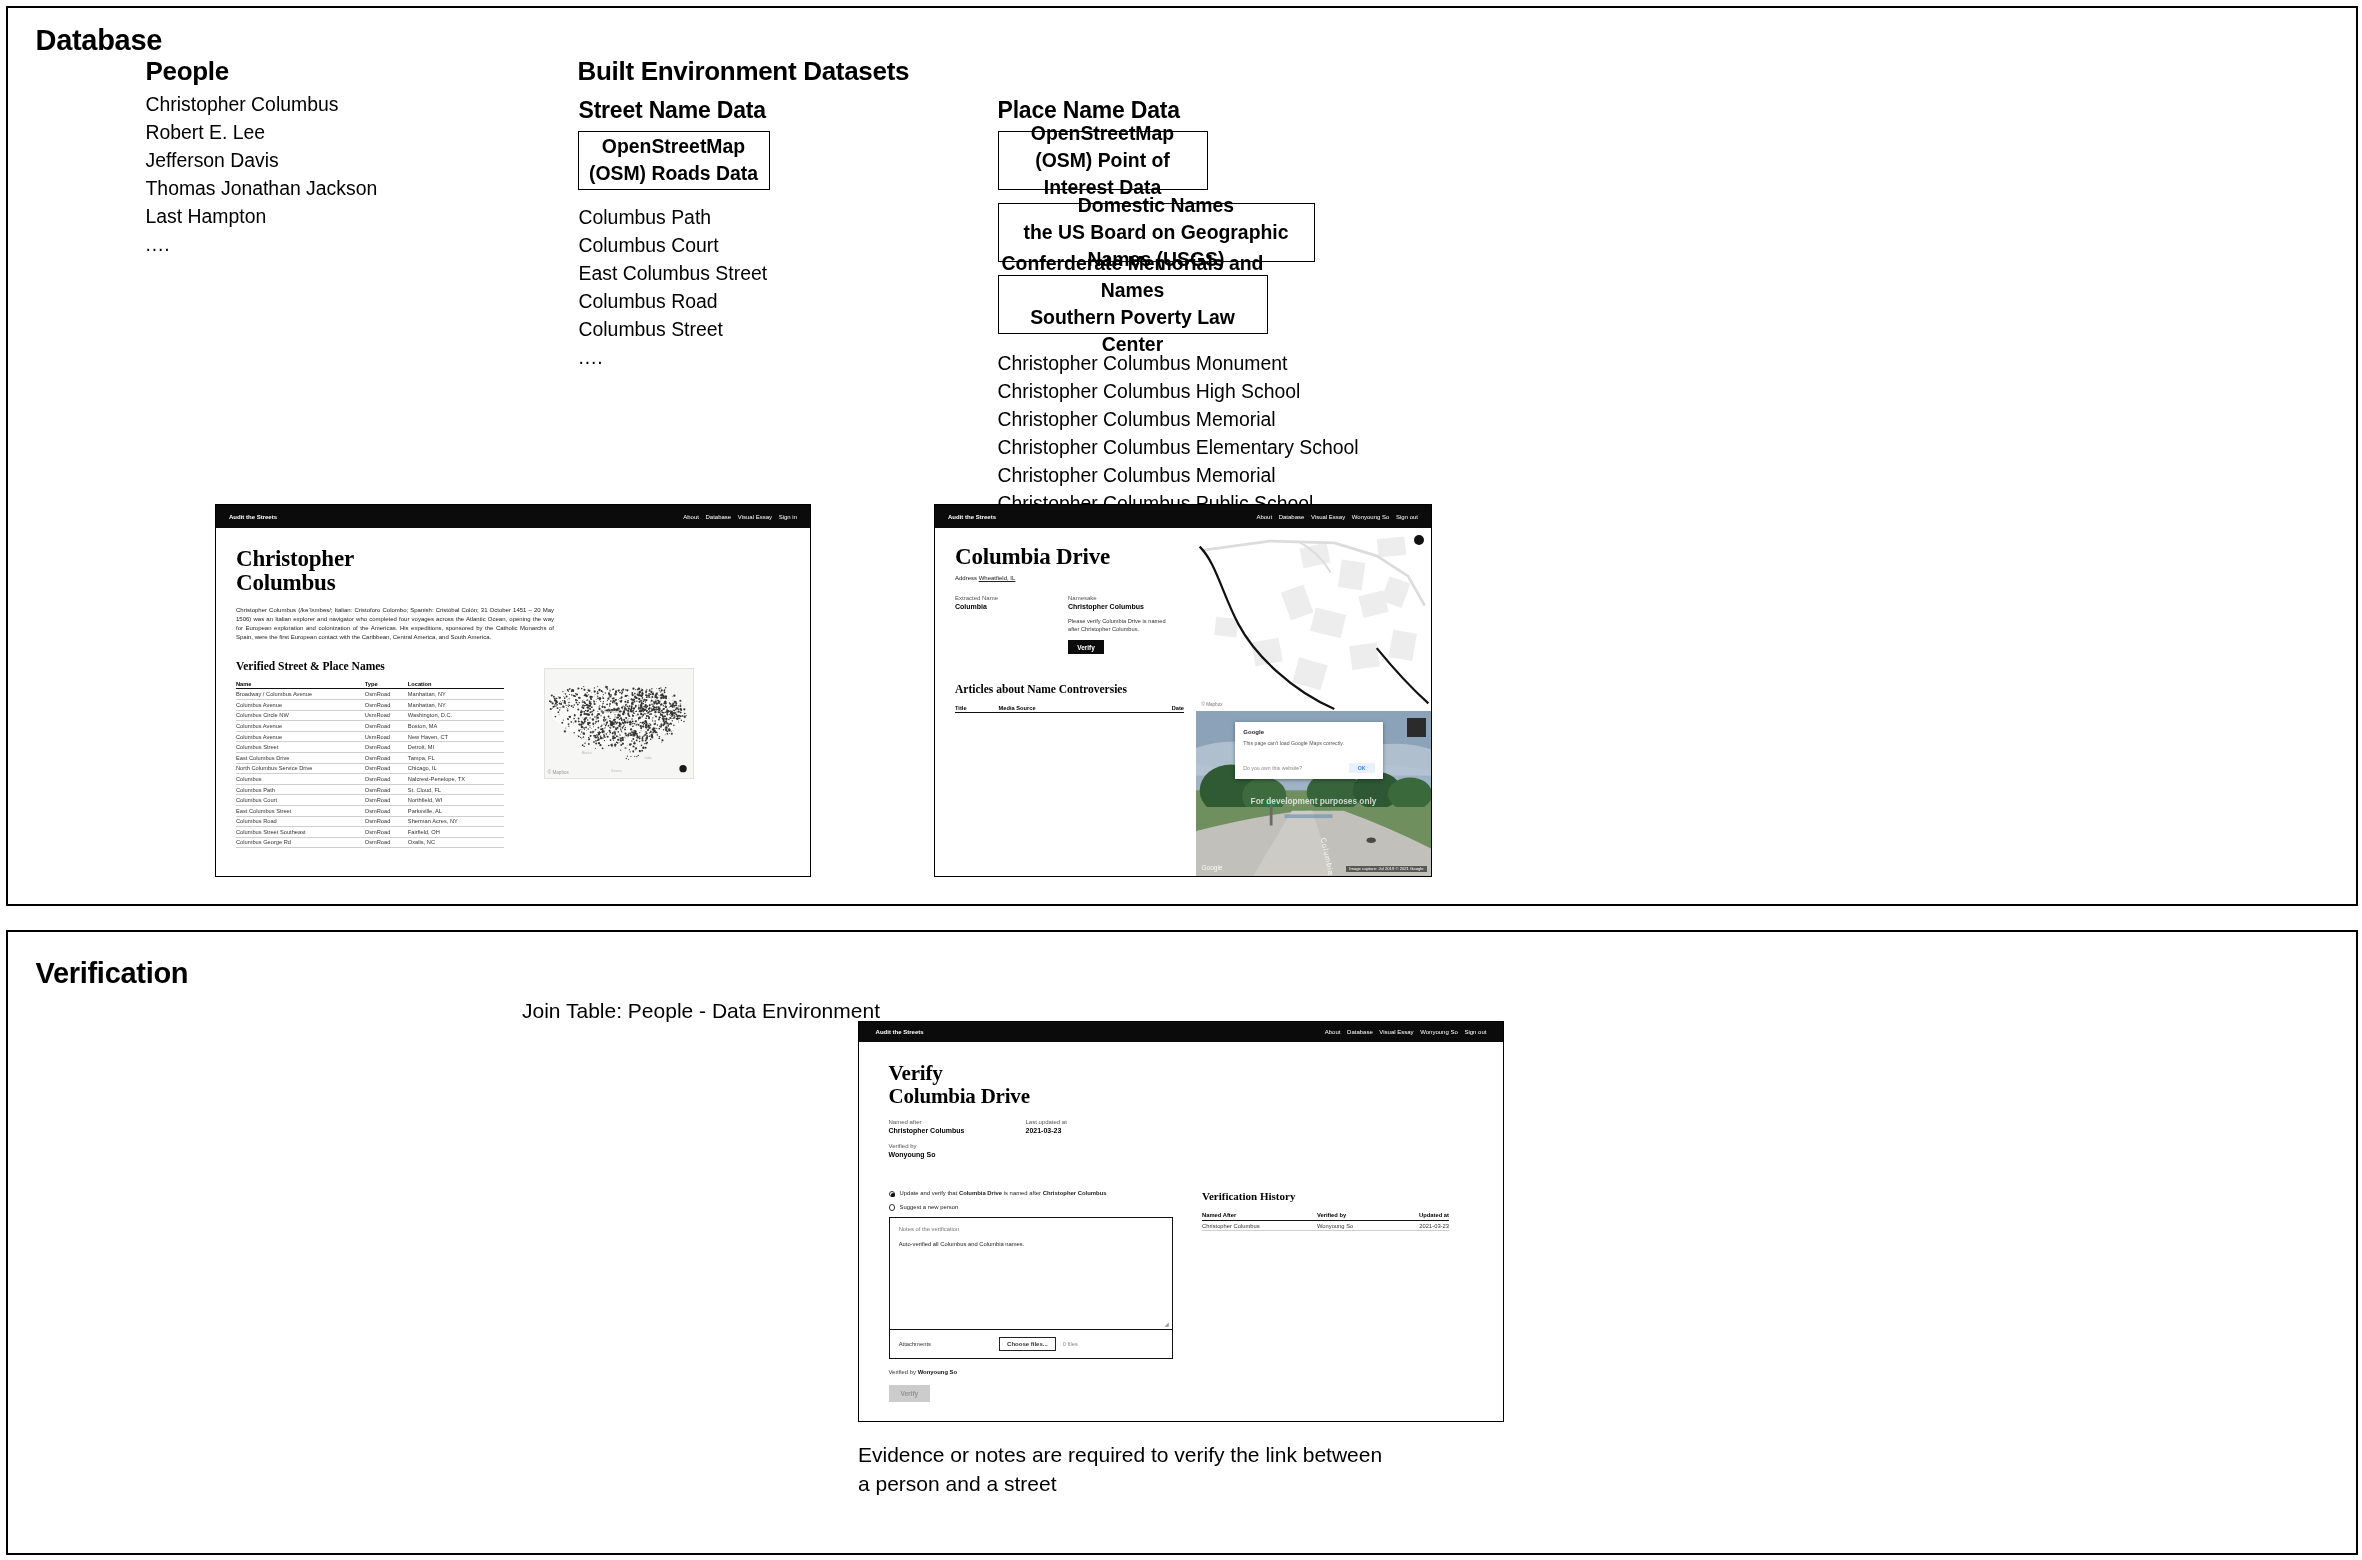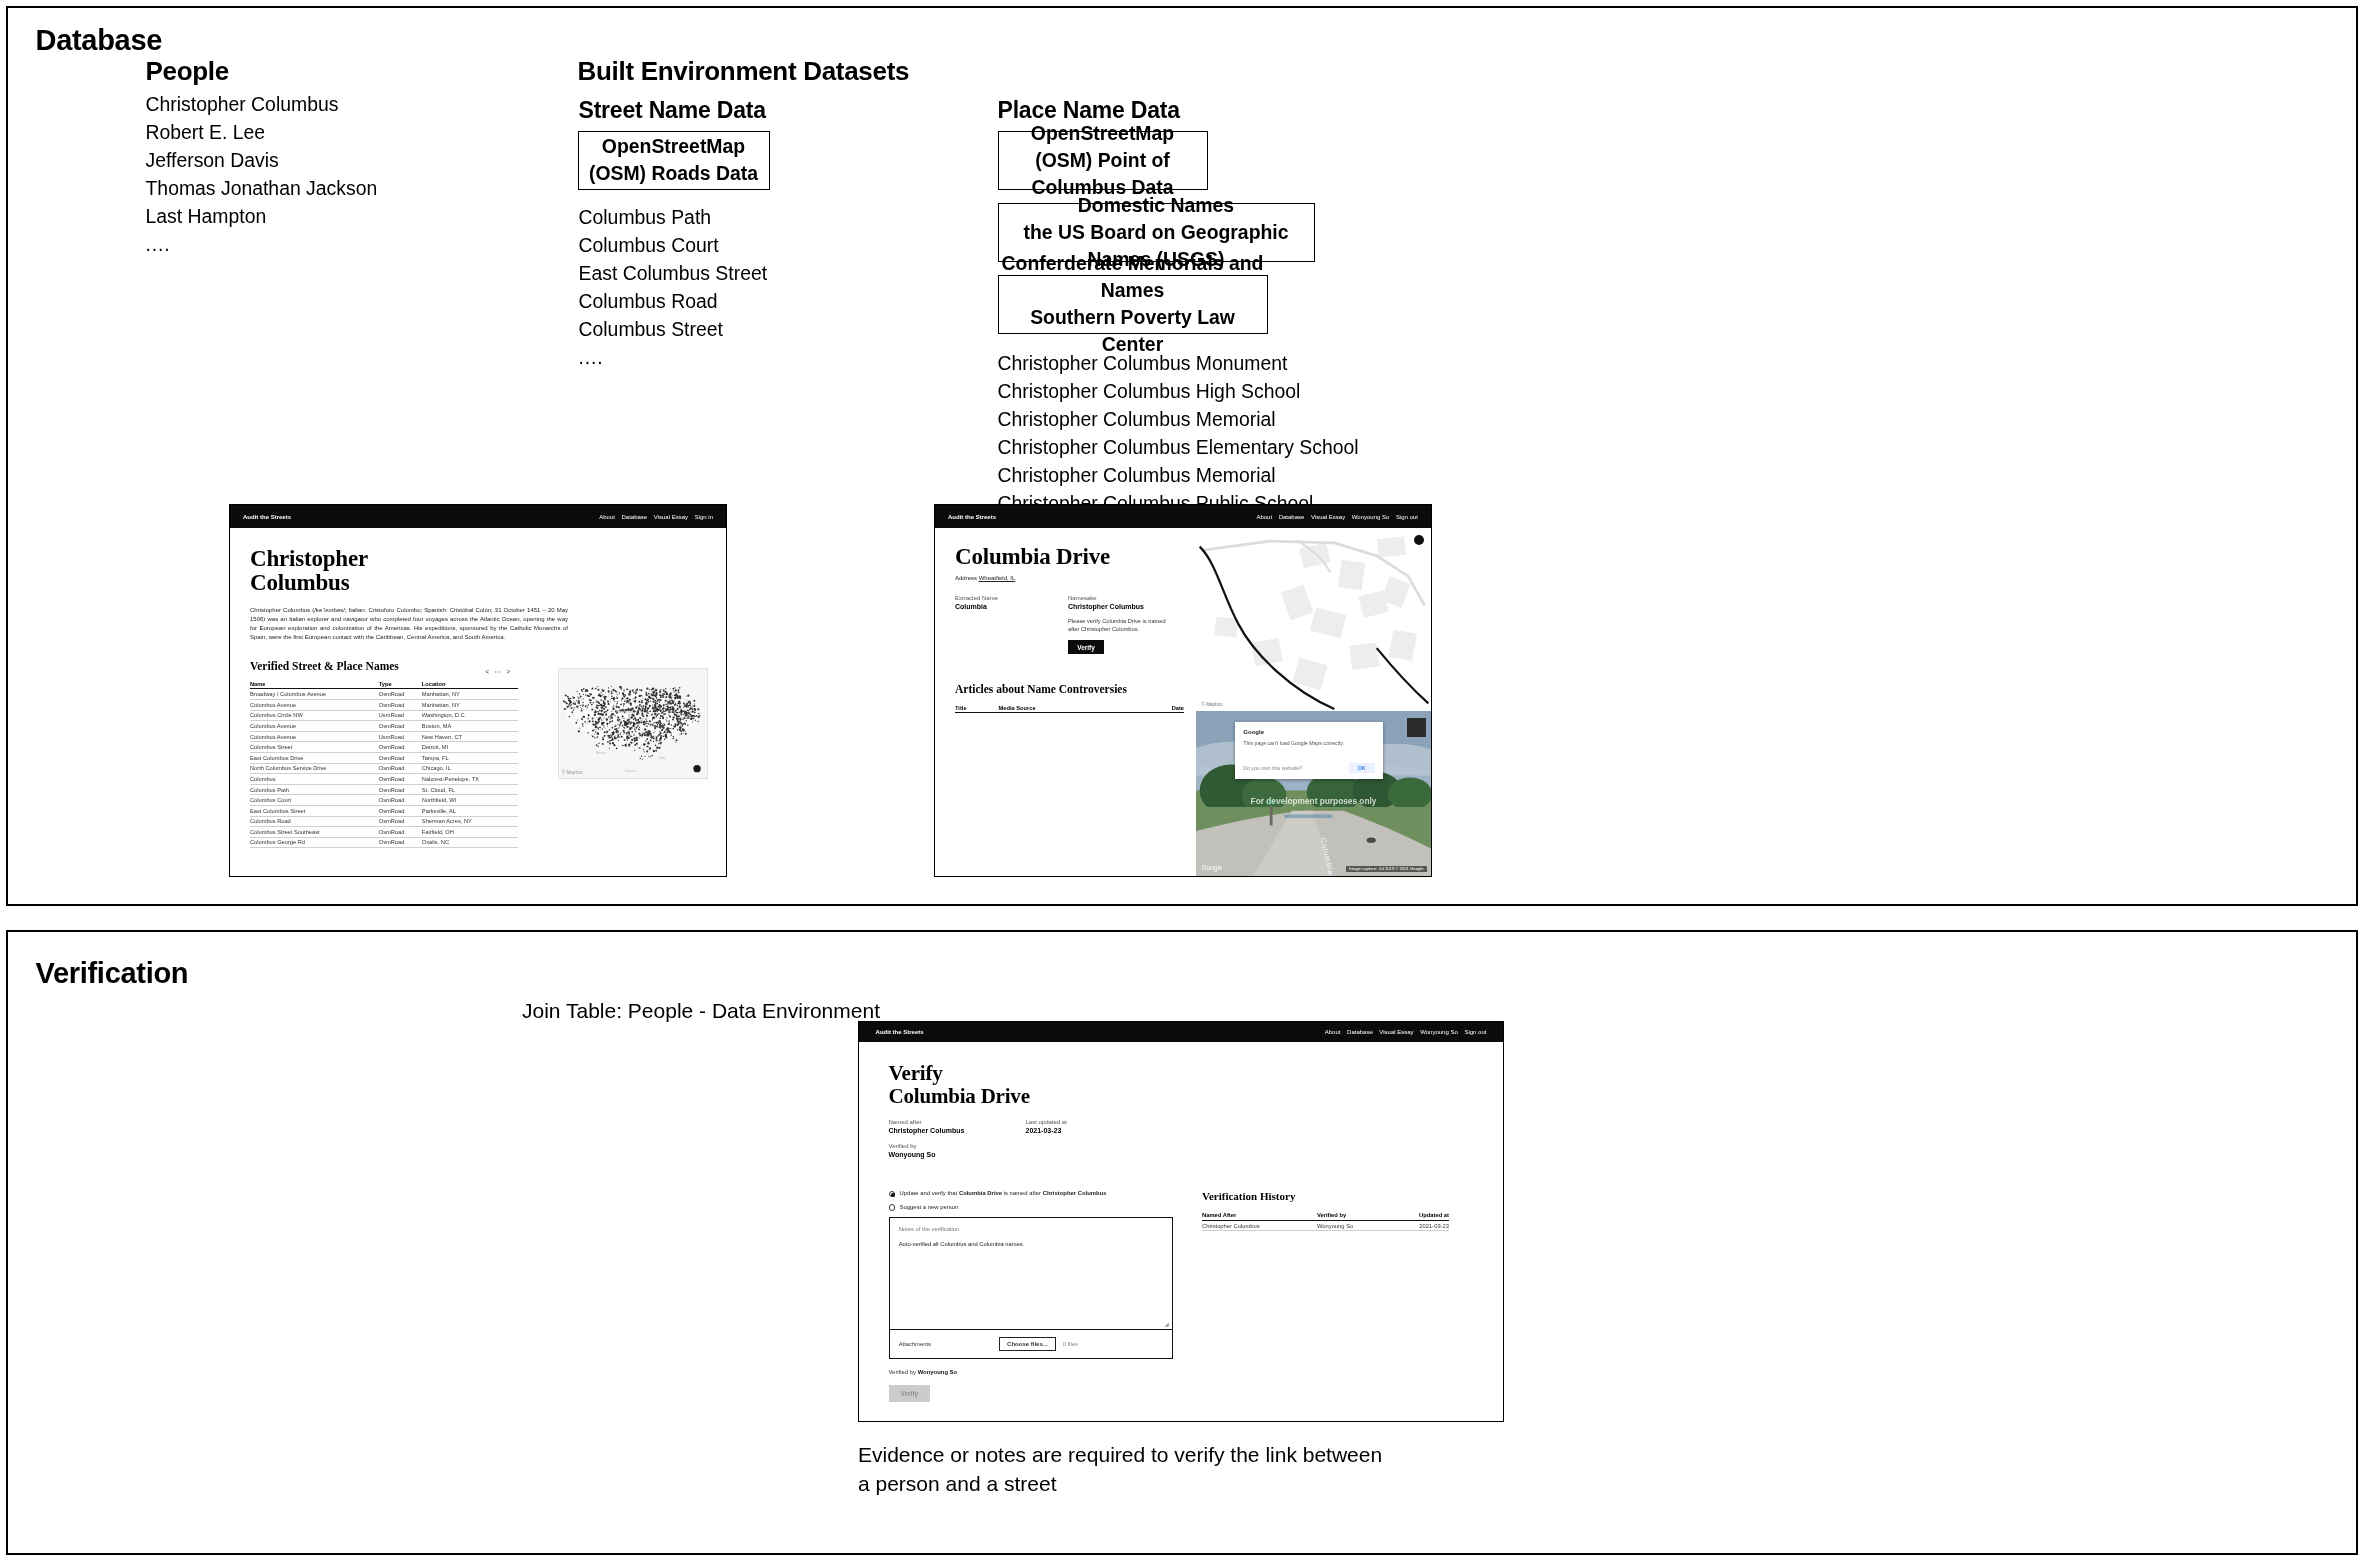--- a/index.html
+++ b/index.html
@@ -104,21 +104,21 @@
     border-bottom: 0.9px solid #111;
     padding: 1.8px 0;
   }
   .mini-table td {
     border-bottom: 0.9px solid #cfcfcf;
     padding: 1.8px 0; color: #333;
   }
   .mini-table th.r, .mini-table td.r { text-align: right; }
 
   
-  #shot-columbus { left: 229px; top: 504px; width: 498px; height: 373px; }
+  #shot-columbus { left: 215px; top: 504px; width: 596px; height: 373px; }
   #shot-columbus .shot-nav { height: 23px; font-size: 6px; padding: 0 13px; }
   #shot-columbus .shot-body { top: 23px; bottom: 0; padding: 18.5px 20px 0 20px; }
   #shot-columbus .serif-title { font-size: 23px; }
   #shot-columbus .bio { font-size: 6px; line-height: 8.9px; margin-top: 10px; width: 318px; color: #222; text-align: justify; }
   #shot-columbus .tbl-head { font-family:"Liberation Serif",serif; font-weight:700; font-size: 11.5px; margin-top: 18.5px; }
   #shot-columbus .pager { position: absolute; right: 214px; top: 140px; font-size: 6.5px; color: #333; letter-spacing: 1.8px; }
   #shot-columbus .mini-table { font-size: 5.7px; margin-top: 6.5px; width: 268px; }
   #shot-columbus .map {
     position: absolute; left: 328px; top: 140px; width: 150px; height: 111px;
     background: #f4f4f2; border: 0.9px solid #e2e2e0; overflow: hidden;
@@ -251,21 +251,21 @@
       <div>East Columbus Street</div>
       <div>Columbus Road</div>
       <div>Columbus Street</div>
       <div class="ellipsis-row">....</div>
     </div>
 
     <div class="sub-head" style="left:990px; top:89px;text-align:right;">Place Name Data</div>
     <div class="source-box" style="left:990px; top:123px; width:210px; height:59px;">
       <div>
         <div>OpenStreetMap</div>
-        <div>(OSM) Point of Columbus Data</div>
+        <div>(OSM) Point of Interest Data</div>
       </div>
     </div>
     <div class="source-box" style="left:990px; top:195px; width:317px; height:59px;">
       <div>
         <div>Domestic Names</div>
         <div>the US Board on Geographic Names (USGS)</div>
       </div>
     </div>
     <div class="source-box" style="left:990px; top:267px; width:270px; height:59px;">
       <div>

